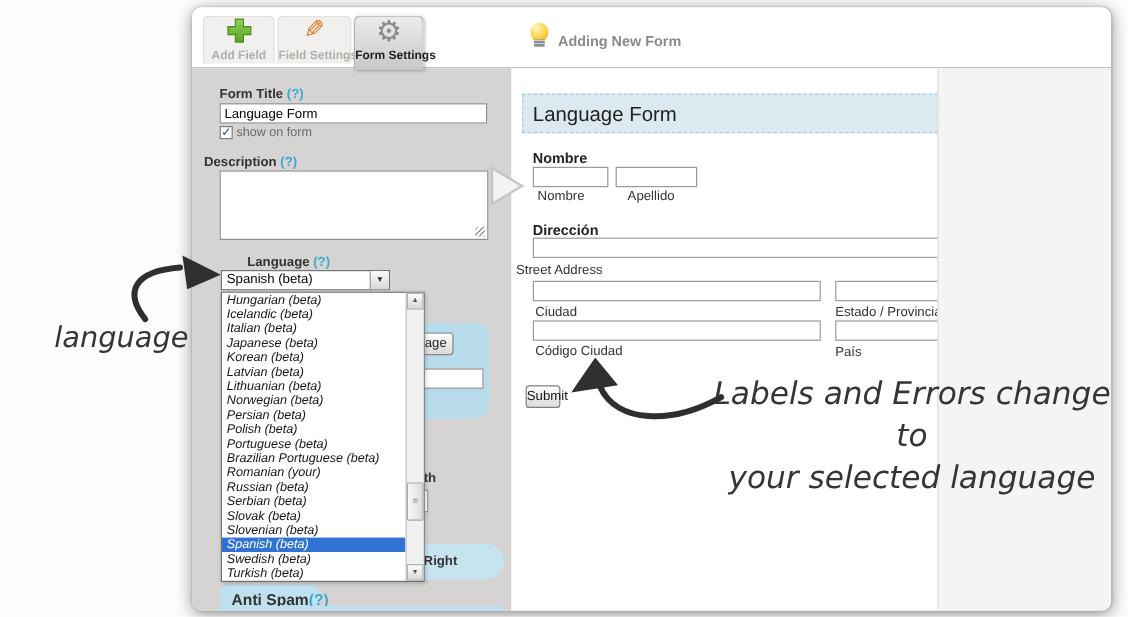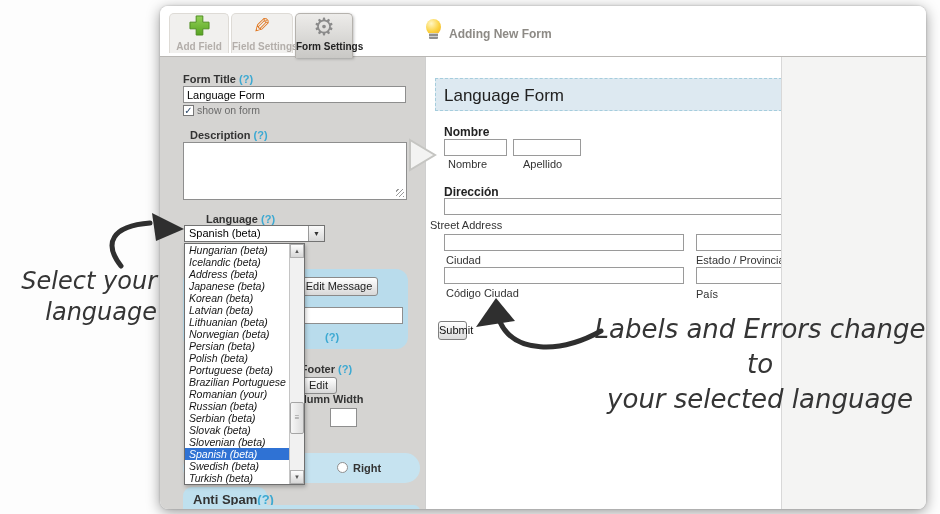--- a/index.html
+++ b/index.html
@@ -19,21 +19,21 @@
   .tab .tab-label { font-size:10px; font-weight:bold; color:#b3aeaa; white-space:nowrap; }
   .tab.active { background:linear-gradient(#edecea,#c9c8c5); height:45px; top:7px;
     border-color:#b5b2ad; box-shadow:1px 1px 3px rgba(0,0,0,.25); z-index:3; }
   .tab.active .tab-label { color:#222; }
   .tab1 { left:9px;  width:60px; }
   .tab2 { left:71px; width:62px; }
   .tab3 { left:135px;width:58px; }
   .pencil-glyph { display:inline-block; font-size:21px; color:#e0761f; transform:scaleX(-1); line-height:22px; }
   .gear-glyph { font-size:24px; color:#8b8b8b; line-height:24px; }
 
-  .heading-wrap { position:absolute; left:266px; top:11px; display:flex; align-items:center; gap:8px; }
+  .heading-wrap { position:absolute; left:282px; top:11px; display:flex; align-items:center; gap:8px; }
   .bulb { width:15px; height:16px; border-radius:50%;
     background:radial-gradient(circle at 35% 28%, #fff6c4, #fbd13e 55%, #eca523); margin:0 auto; }
   .bulb-base { width:9px; height:6px; margin:-2px auto 0;
     background:repeating-linear-gradient(#cfcfcf 0 1px, #8f8f8f 1px 3px); border-radius:1px; }
   .heading-text { font-size:12px; font-weight:bold; color:#8d8a85; padding-top:10px; }
 
   
   .settings { position:absolute; left:0; top:51px; width:265px; height:452px; background:#d5d4d2; }
   .fld-label { position:absolute; font-size:11px; font-weight:bold; color:#333; white-space:nowrap; }
   .help { color:#3ca9d2; font-weight:bold; }
@@ -45,21 +45,21 @@
   .cb-label { font-size:10.5px; color:#6b6b6b; }
   .grip { position:absolute; right:2px; bottom:2px; width:8px; height:8px;
     background:repeating-linear-gradient(-45deg,#9a9a9a 0 1px, transparent 1px 3px); }
 
   
   .select { position:absolute; left:24px; top:168px; width:141px; height:17px; background:#fff;
     border:1px solid #737373; font-size:11px; line-height:15px; padding-left:4px; cursor:pointer; z-index:11; }
   .select-arrow { position:absolute; right:0; top:0; width:16px; height:15px;
     background:linear-gradient(#fafafa,#d8d8d8); border-left:1px solid #9a9a9a; text-align:center;
     font-size:7px; line-height:15px; color:#333; }
-  .listbox { position:absolute; left:24px; top:186px; width:121px; height:242px; background:#fff;
+  .listbox { position:absolute; left:24px; top:186px; width:170px; height:242px; background:#fff;
     border:1px solid #6f6f6f; z-index:10; box-shadow:1px 2px 4px rgba(0,0,0,.25); }
   .opts { position:absolute; left:0; top:0; right:15px; bottom:0; overflow:hidden; }
   .opt { height:12px; line-height:12px; font-size:10.5px; font-style:italic; padding-left:4px;
     color:#161616; white-space:nowrap; cursor:pointer; }
   .opt.selected { background:#2f72d4; color:#fff; }
   .scroll { position:absolute; right:0; top:0; width:15px; height:100%;
     background:#f1f1f1; border-left:1px solid #c4c4c4; }
   .sbtn { position:absolute; left:0; width:14px; height:14px; background:linear-gradient(#fdfdfd,#d7d7d7);
     border:1px solid #b0b0b0; text-align:center; font-size:6px; line-height:12px; color:#555; cursor:pointer; }
   .sbtn.up { top:0; } .sbtn.down { bottom:0; }
@@ -151,21 +151,21 @@
       <span>Form Title</span>
       <span class="help">(?)</span>
     </div>
     <input class="txt" style="left: 23px; top: 29px; width: 223px; height: 17px;" value="Language Form">
 
     <div class="cb-row">
       <div class="checkbox">✓</div>
       <span class="cb-label">show on form</span>
     </div>
 
-    <div class="fld-label" style="left:30px; top:72px;">
+    <div class="fld-label" style="left:10px; top:72px;">
       <span>Description</span>
       <span class="help">(?)</span>
     </div>
     <div class="txt" style="left:23px; top:85px; width:224px; height:58px;">
       <div class="grip"></div>
     </div>
 
     <div class="fld-label" style="left:23px; top:156px;margin-left:23px;">
       <span>Language</span>
       <span class="help">(?)</span>
@@ -199,21 +199,21 @@
     <div class="antispam-bar"></div>
 
     <div class="select">
       <span>Spanish (beta)</span>
       <div class="select-arrow">▼</div>
     </div>
     <div class="listbox">
       <div class="opts">
           <div class="opt">Hungarian (beta)</div>
           <div class="opt">Icelandic (beta)</div>
-          <div class="opt">Address (beta)</div>
+          <div class="opt">Italian (beta)</div>
           <div class="opt">Japanese (beta)</div>
           <div class="opt">Korean (beta)</div>
           <div class="opt">Latvian (beta)</div>
           <div class="opt">Lithuanian (beta)</div>
           <div class="opt">Norwegian (beta)</div>
           <div class="opt">Persian (beta)</div>
           <div class="opt">Polish (beta)</div>
           <div class="opt">Portuguese (beta)</div>
           <div class="opt">Brazilian Portuguese (beta)</div>
           <div class="opt">Romanian (your)</div>
@@ -262,21 +262,20 @@
     <div class="pv-input" style="left:18px; top:210px; width:240px;"></div>
     <div class="pv-input" style="left:270px; top:210px; width:120px;"></div>
     <div class="pv-sub" style="left:20px; top:230px;">Código Ciudad</div>
     <div class="pv-sub" style="left:270px; top:231px;">País</div>
 
     <div class="submit">Submit</div>
   </div>
 </div>
 
 <div class="note note-left">
-  <div>Select your</div>
   <div>language</div>
 </div>
 <div class="note note-right">
   <div>Labels and Errors change to</div>
   <div>your selected language</div>
 </div>
 
 <svg class="arrows" width="940" height="514">
   <path d="M 121 266 C 103 243, 112 226, 150 223" fill="none" stroke="#2f2f2f" stroke-width="5" stroke-linecap="round"></path>
   <polygon points="184,229 152,213 156,241" fill="#2f2f2f"></polygon>

